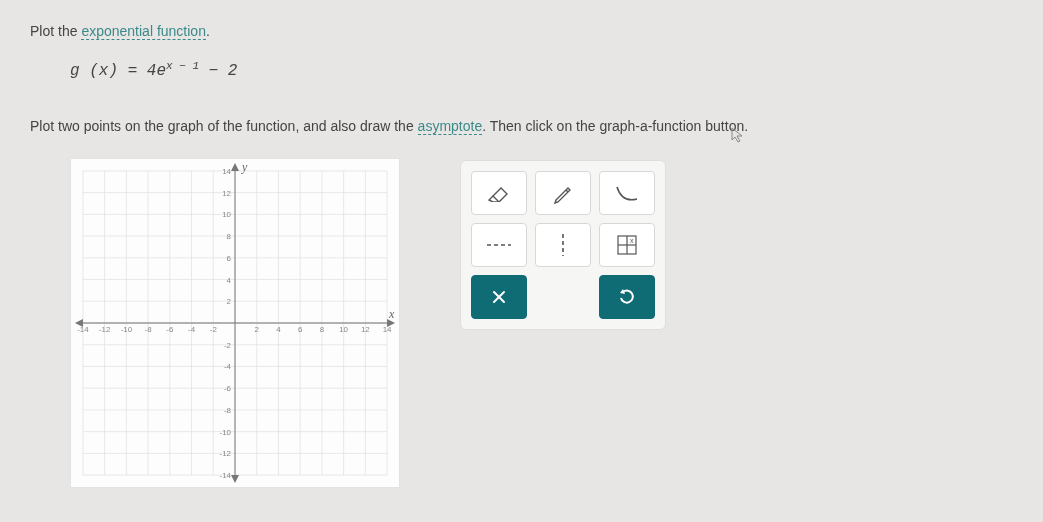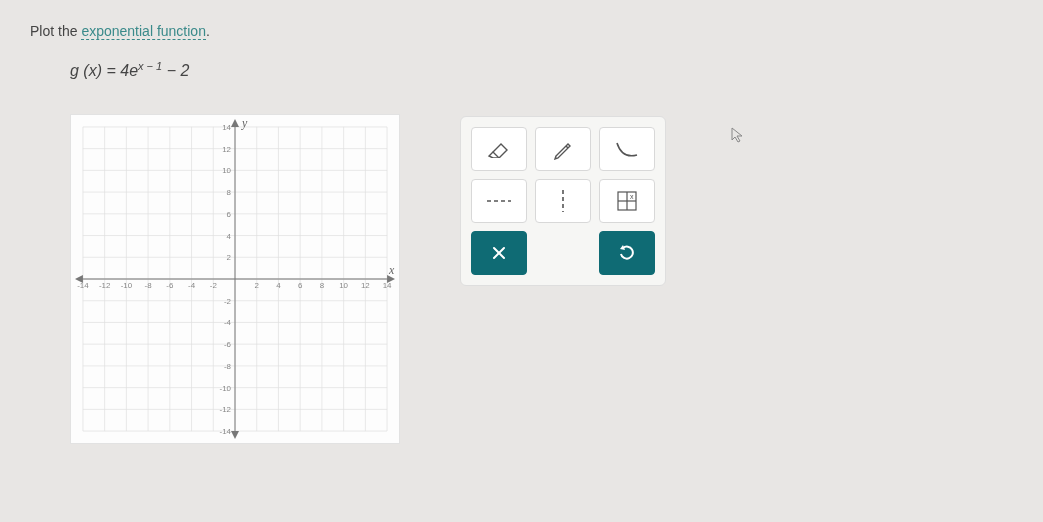--- a/index.html
+++ b/index.html
@@ -14,21 +14,21 @@
       line-height: 1.6;
     }
     .content { max-width: 980px; }
     .prompt-line { margin-bottom: 16px; }
     .dashed-term {
       color: #3a8a8a;
       border-bottom: 1px dashed #3a8a8a;
       cursor: help;
     }
     .equation {
-      font-family: Liberation Sans, sans-serif;
+      font-family: Liberation Mono, monospace;
       font-size: 16px;
       font-style: italic;
       margin: 6px 0 30px 40px;
     }
     .equation sup { font-size: 11px; vertical-align: super; font-style: italic; }
     .workspace {
       display: flex;
       align-items: flex-start;
       gap: 60px;
       margin-top: 20px;
@@ -91,20 +91,23 @@
 <div class="content">
 
   <p class="prompt-line">
     <span>Plot the </span><span class="dashed-term">exponential function</span><span>.</span>
   </p>
 
   <p class="equation">
     <span>g</span>&nbsp;(<span>x</span>) = <span>4</span><span>e</span><sup>x − 1</sup><span> − 2</span>
   </p>
 
+  <p class="prompt-line">
+    <span>Plot two points on the graph of the function, and also draw the </span><span class="dashed-term">asymptote</span><span>. Then click on the graph-a-function button.</span>
+  </p>
 
   <div class="workspace">
 
     <div class="graph-box">
       <svg viewBox="0 0 330 330">
 
         <g stroke="#e5e5e5" stroke-width="1">
           <line x1="12" y1="165" x2="318" y2="165" stroke="#e5e5e5"></line>
         </g>
         <g id="gridlines">

